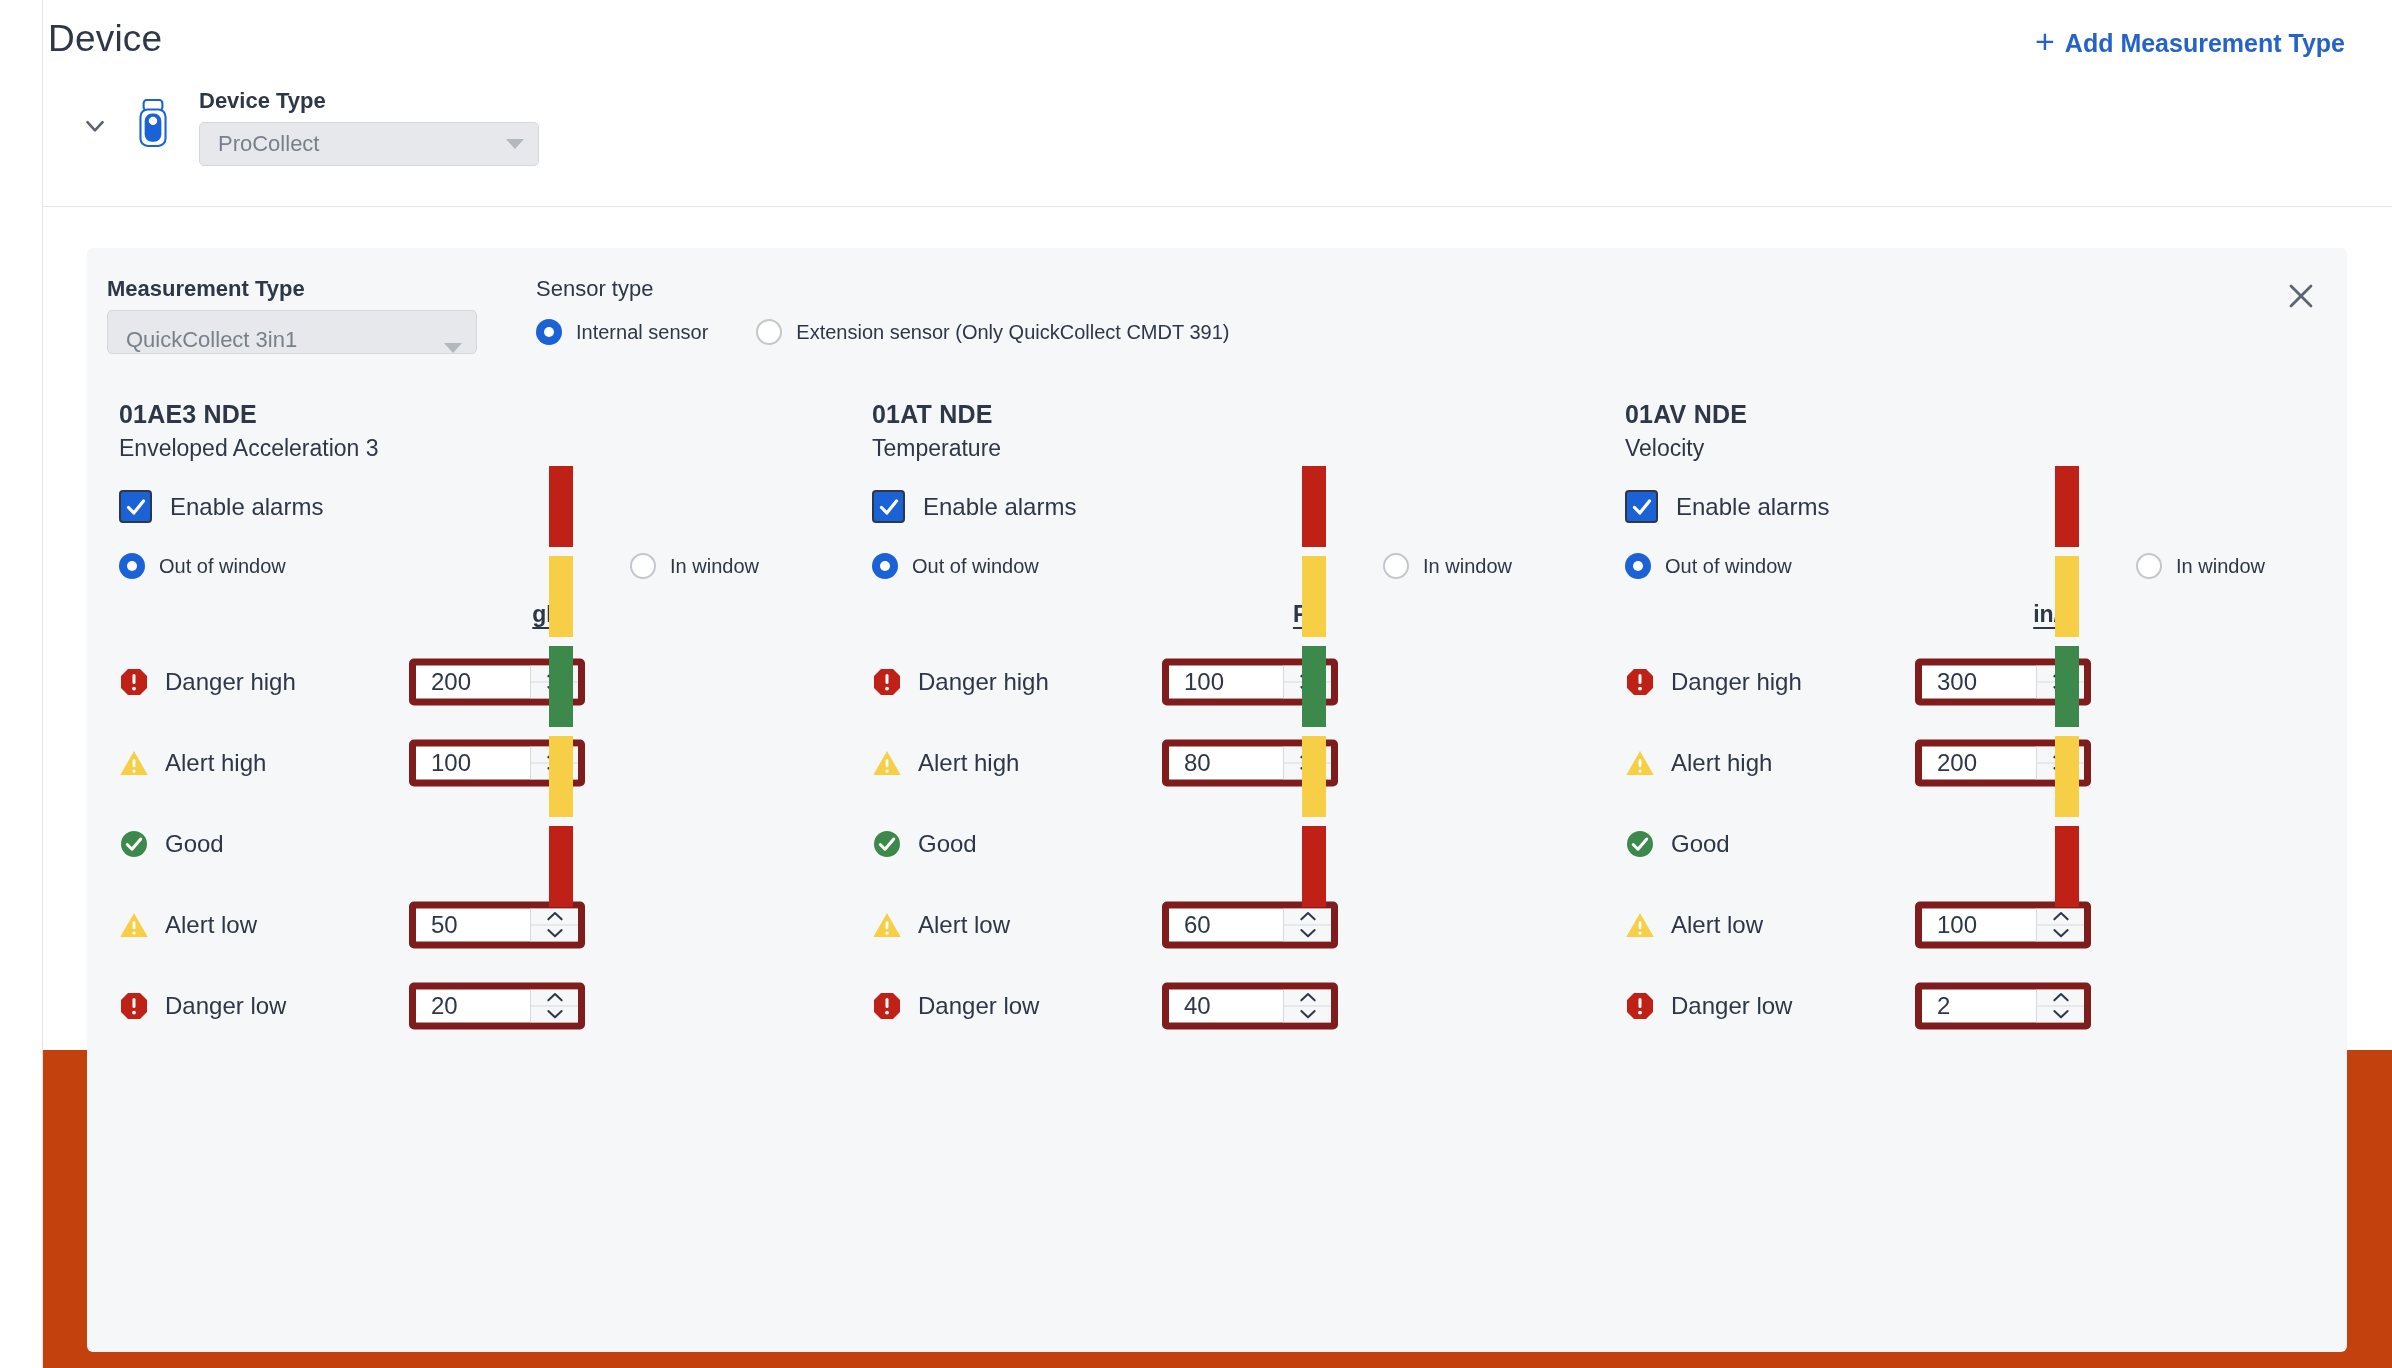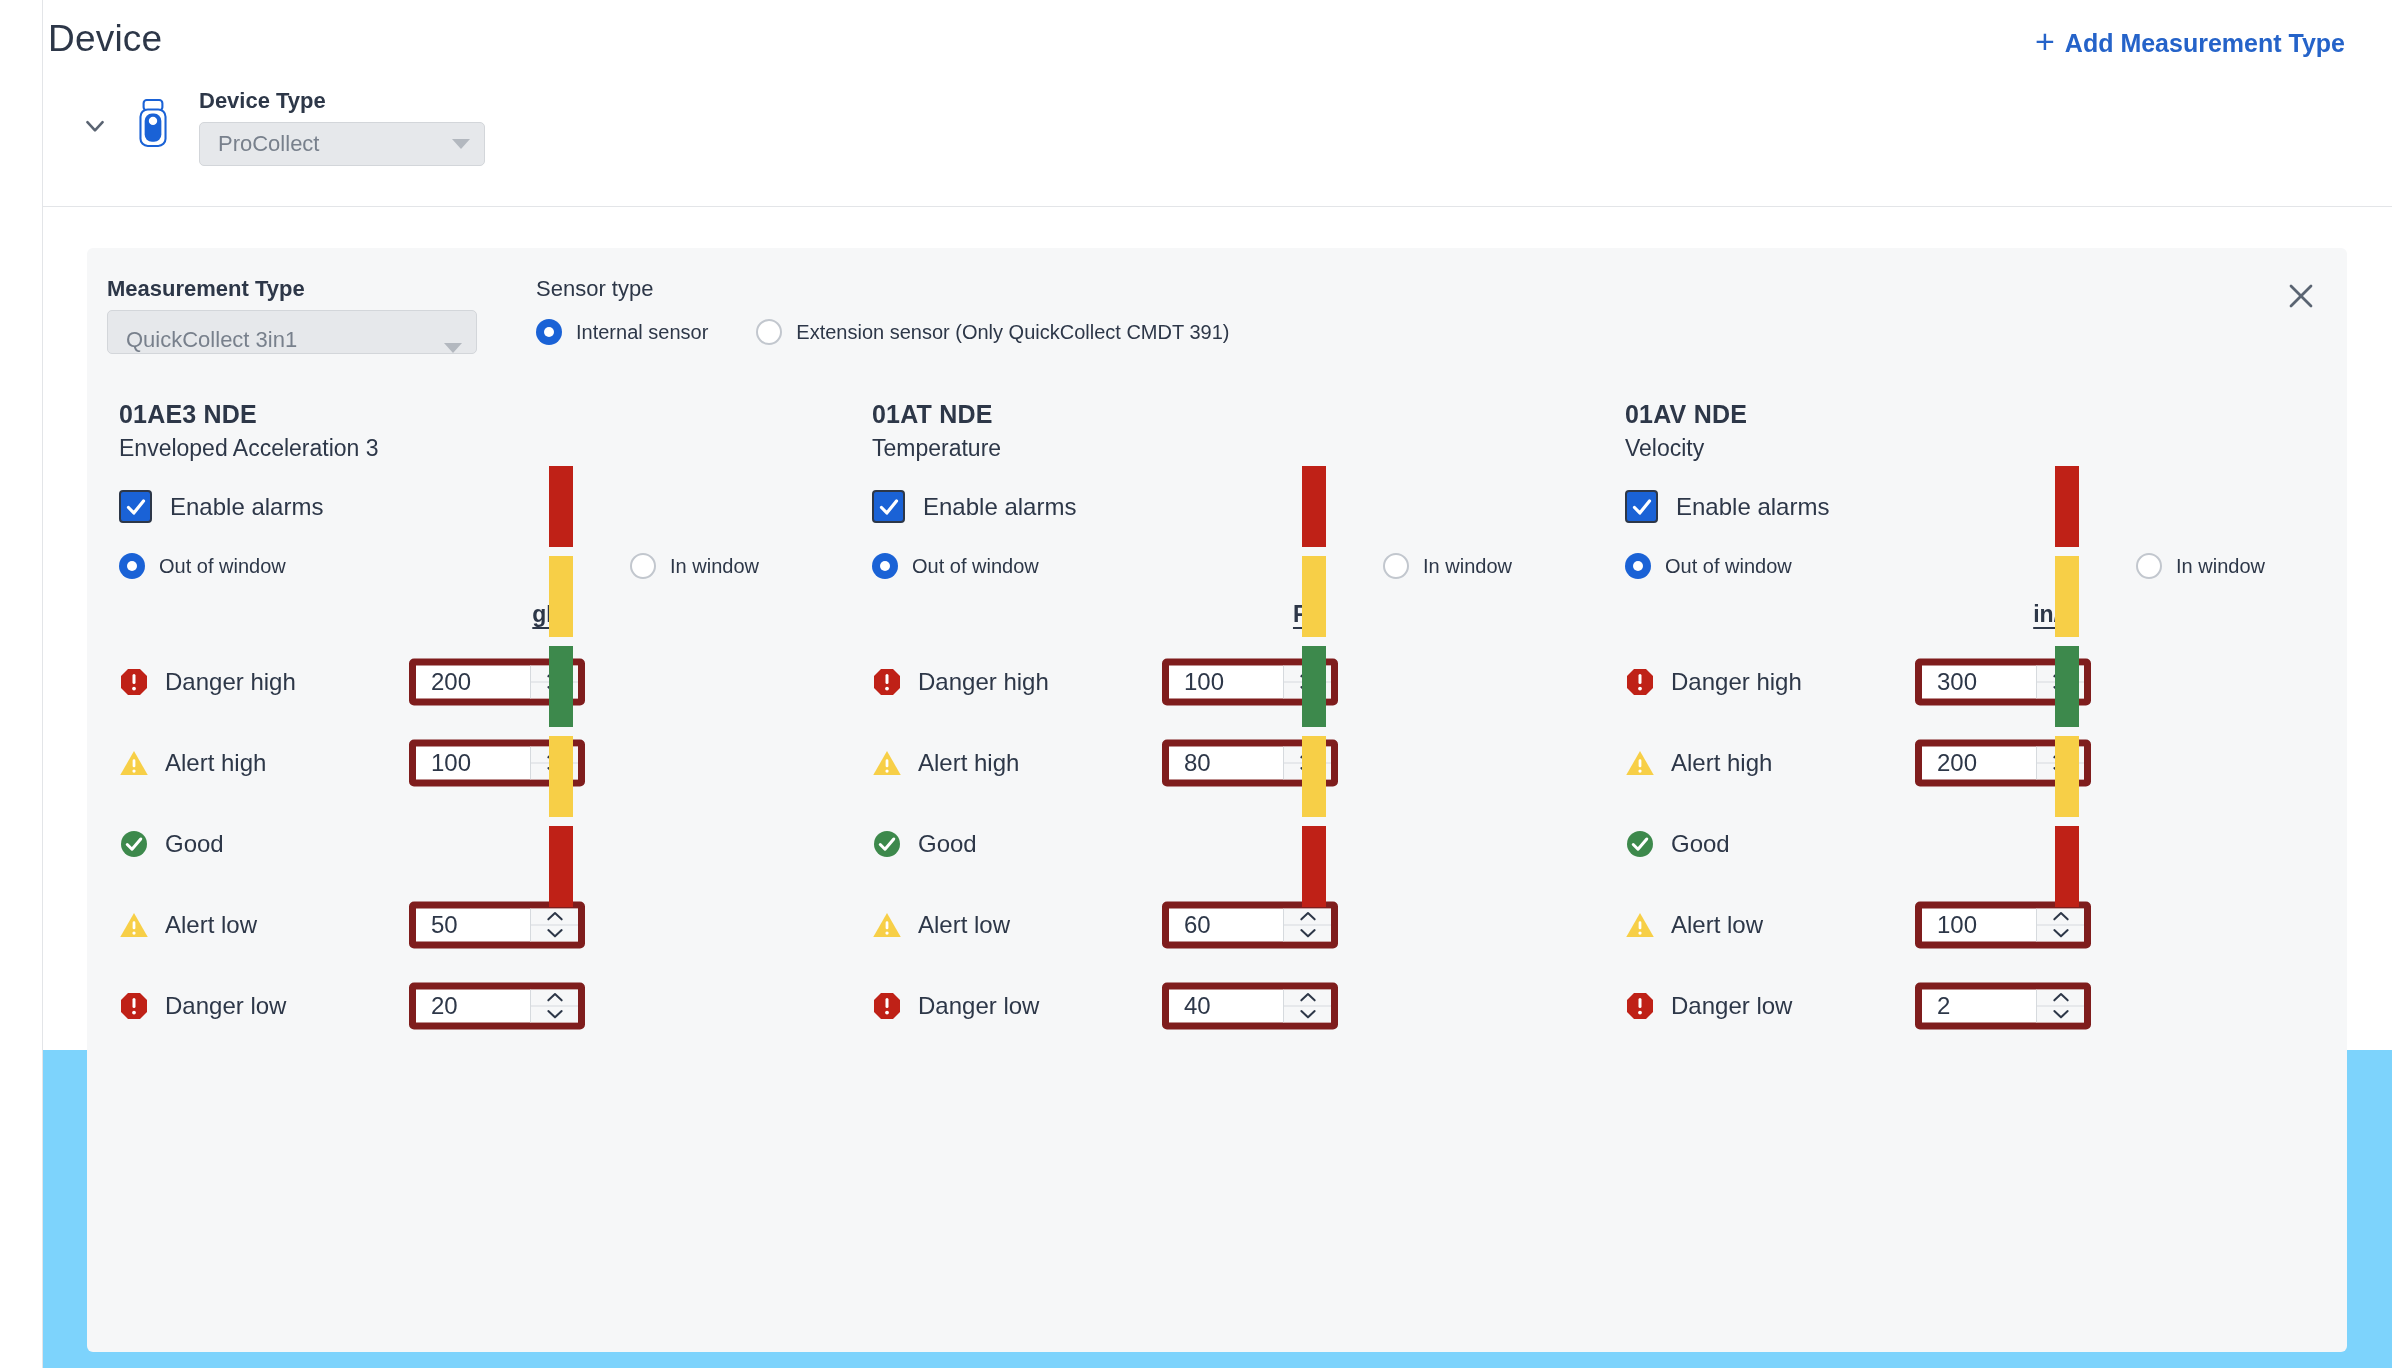--- a/index.html
+++ b/index.html
@@ -6,21 +6,21 @@
   html, body {
     width: 2392px; height: 1368px;
     background: #ffffff;
     font-family: "Liberation Sans", sans-serif;
     color: #2d3748;
     overflow: hidden;
   }
   .page {
     position: relative;
     width: 2392px; height: 1368px;
-    background: #7dd3fc;
+    background: #c2410c;
   }
   
   .gutter {
     position: absolute; left: 0; top: 0; width: 43px; height: 1368px;
     background: #ffffff;
     border-right: 1px solid #e3e5e8;
   }
   
   .device-header {
     position: absolute; left: 43px; top: 0; width: 2349px; height: 206px;
@@ -53,21 +53,21 @@
   .chevron-toggle svg { width: 26px; height: 26px; }
   .device-icon {
     width: 44px; height: 62px; margin-left: 14px; margin-top: 4px;
     display: flex; align-items: center; justify-content: center;
   }
   .device-field { margin-left: 24px; }
   .field-label {
     font-size: 22px; font-weight: 700; color: #2d3748; margin-bottom: 8px;
   }
   .select-box {
-    width: 286px; height: 44px;
+    width: 340px; height: 44px;
     background: #e6e8eb; border: 1px solid #d3d6da; border-radius: 5px;
     display: flex; align-items: center; justify-content: space-between;
     padding: 0 14px 0 18px;
     font-size: 22px; color: #78808c; cursor: pointer;
   }
   .caret-down {
     width: 0; height: 0;
     border-left: 9px solid transparent; border-right: 9px solid transparent;
     border-top: 10px solid #b3b8bf;
   }

